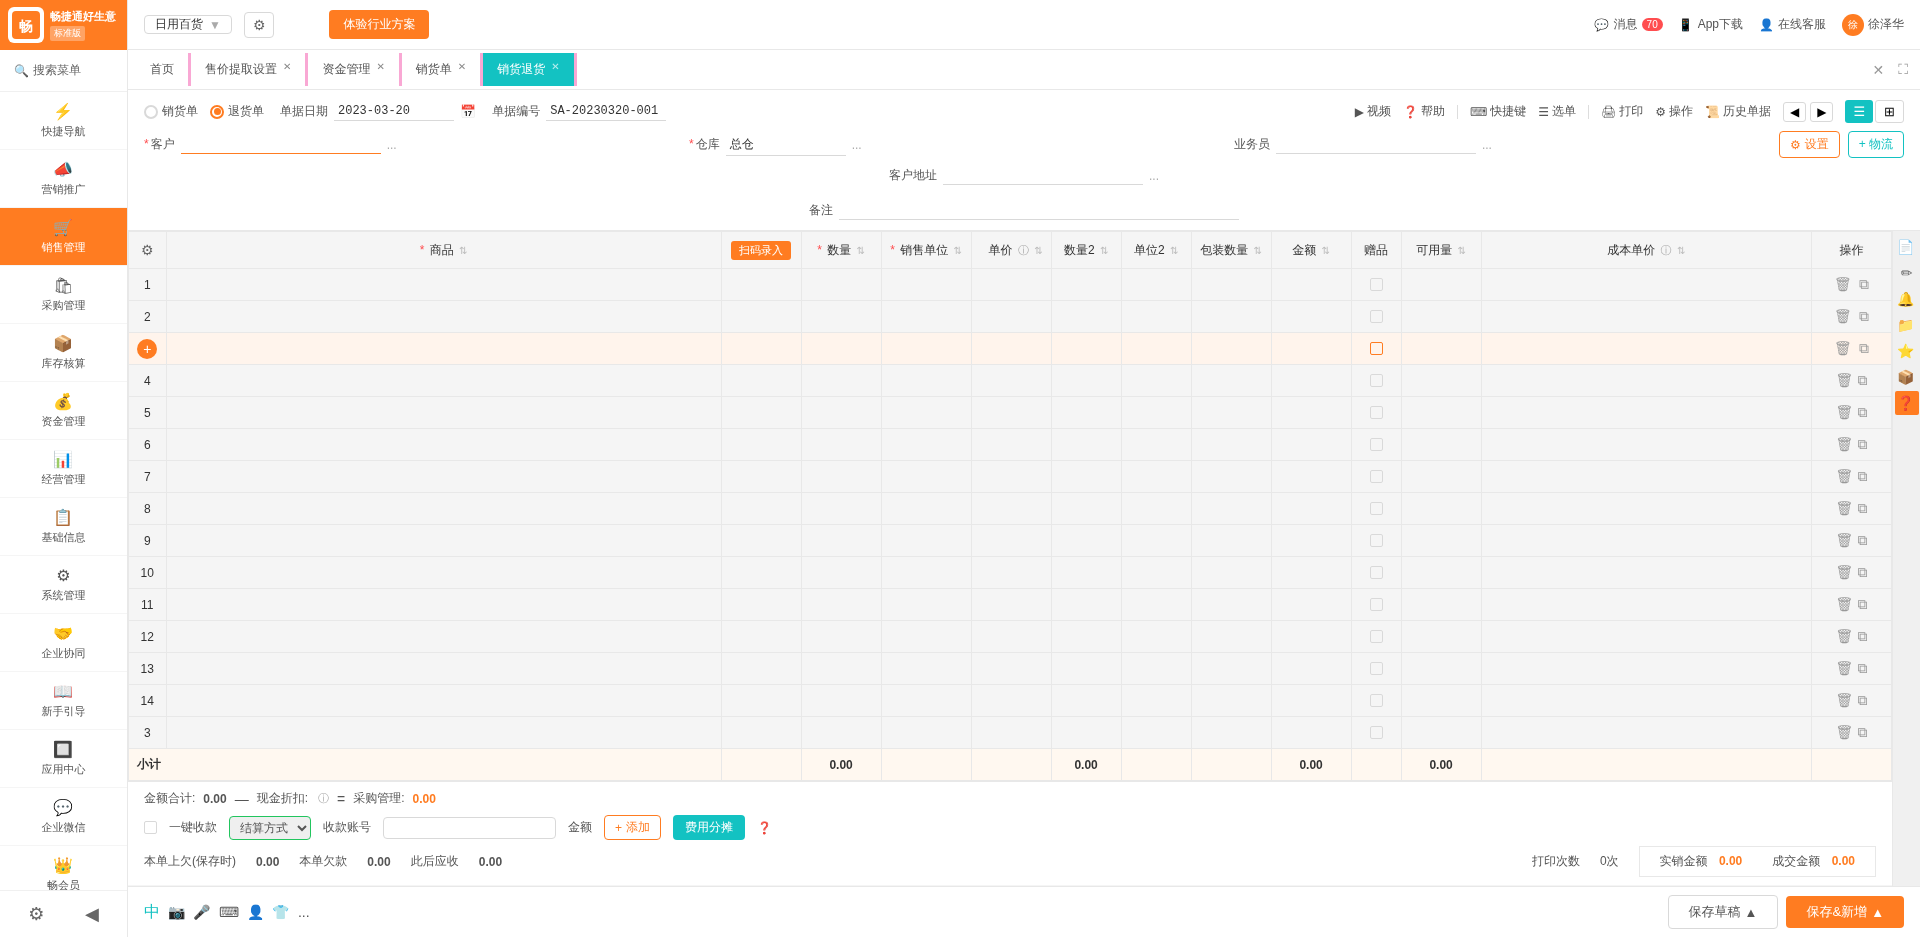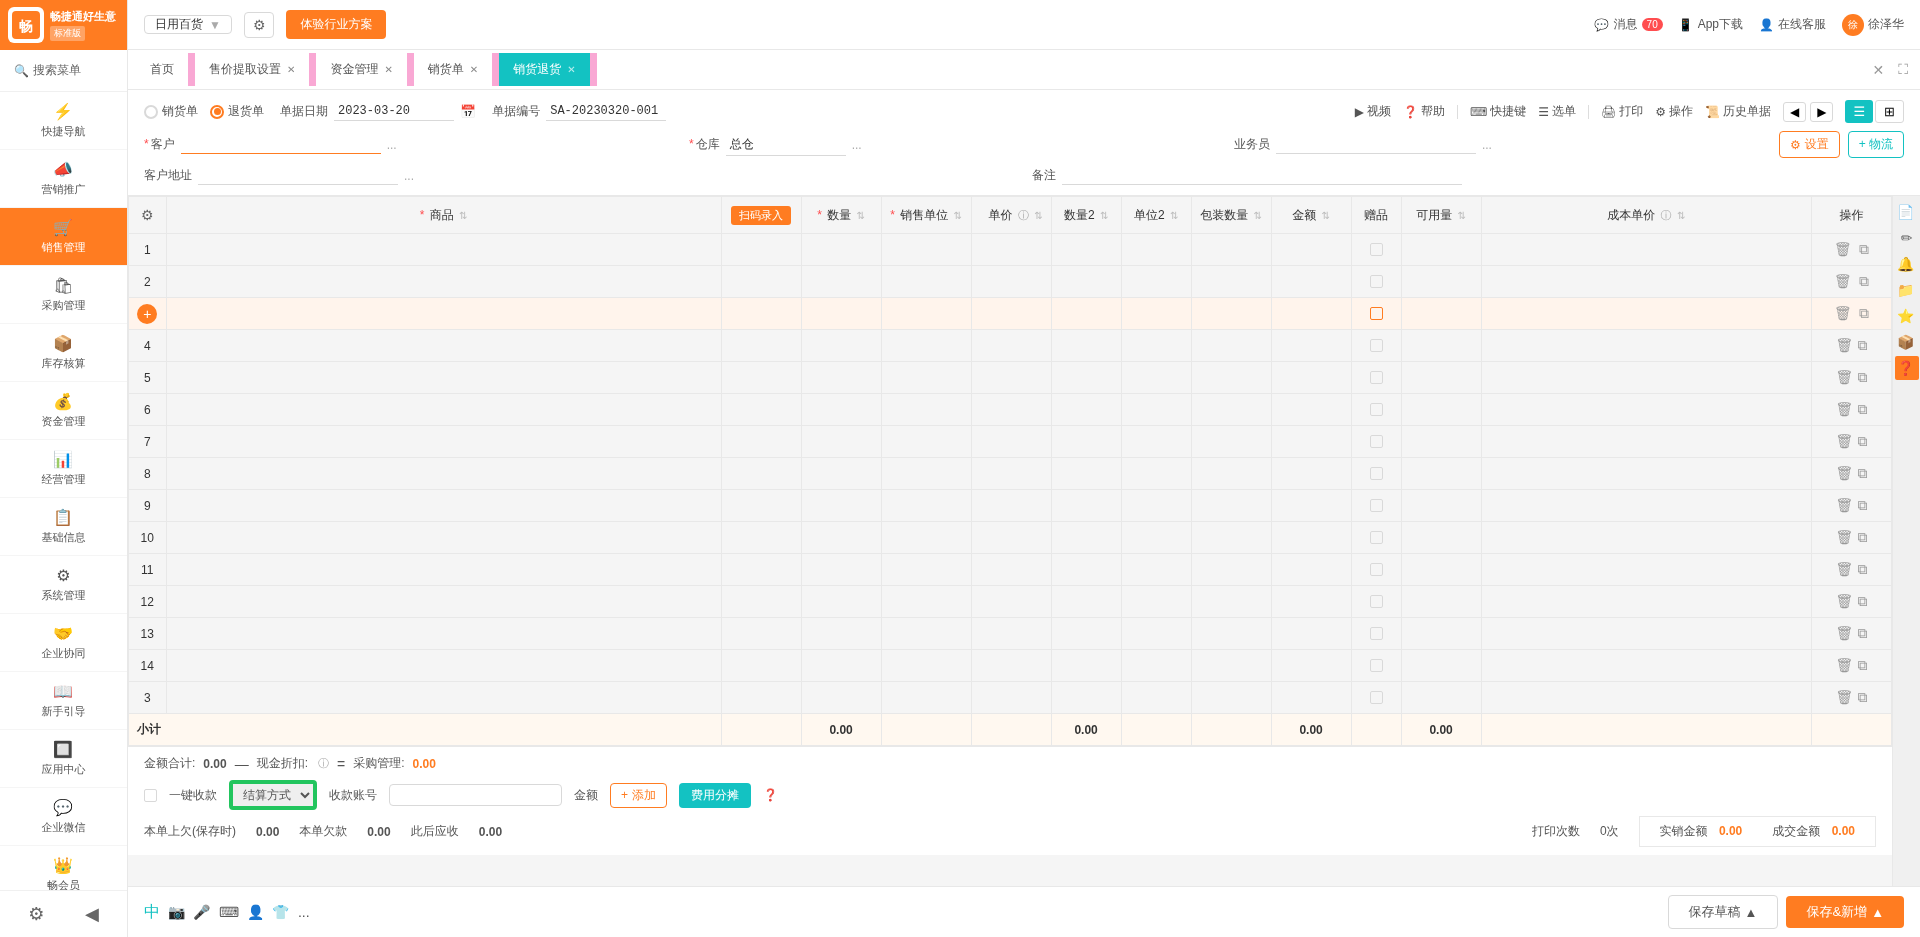--- a/index.html
+++ b/index.html
@@ -17,28 +17,28 @@
     .sidebar-bottom { margin-top: auto; border-top: 1px solid #f0f0f0; display: flex; align-items: center; justify-content: space-around; padding: 8px; }
     .sidebar-bottom-btn { background: none; border: none; cursor: pointer; color: #666; font-size: 18px; padding: 4px; }
 
     
     .main { flex: 1; display: flex; flex-direction: column; height: 937px; overflow: hidden; }
 
     
     .topbar { background: #fff; height: 50px; display: flex; align-items: center; padding: 0 16px; border-bottom: 1px solid #e8e8e8; gap: 12px; }
     .topbar-select { display: flex; align-items: center; gap: 6px; border: 1px solid #d9d9d9; border-radius: 4px; padding: 0 10px; cursor: pointer; font-size: 12px; color: #333; }
     .topbar-gear-btn { background: none; border: 1px solid #d9d9d9; border-radius: 4px; padding: 4px 8px; cursor: pointer; color: #666; font-size: 14px; }
-    .topbar-experience-btn { background: #ff7c21; color: #fff; border: none; border-radius: 4px; padding: 6px 14px; cursor: pointer; font-size: 12px; }
+    .topbar-experience-btn { background: #ff7c21; color: #fff; border: none; border-radius: 4px; padding: 6px 14px; cursor: pointer; font-size: 12px; margin-left: 43px; }
     .topbar-right { margin-left: auto; display: flex; align-items: center; gap: 16px; color: #555; font-size: 12px; }
     .topbar-right-item { display: flex; align-items: center; gap: 4px; cursor: pointer; }
     .notification-badge { background: #ff4d4f; color: #fff; border-radius: 10px; padding: 1px 5px; font-size: 10px; min-width: 18px; text-align: center; }
 
     
     .tabbar { background: #fff; display: flex; align-items: center; border-bottom: 1px solid #e8e8e8; padding: 0 8px; height: 40px; }
-    .tab { display: flex; align-items: center; gap: 6px; padding: 8px 14px; cursor: pointer; font-size: 12px; color: #555; border-right: 7px solid #f9a8d4; white-space: nowrap; }
+    .tab { display: flex; align-items: flex-start; gap: 6px; padding: 8px 14px; cursor: pointer; font-size: 12px; color: #555; border-right: 3px solid #f9a8d4; white-space: nowrap; }
     .tab.active { color: #fff; background: #13c2c2; border-radius: 0; }
     .tab-close { font-size: 10px; opacity: 0.7; }
     .tabbar-actions { margin-left: auto; display: flex; gap: 6px; }
     .tabbar-action-btn { background: none; border: none; cursor: pointer; color: #999; font-size: 14px; padding: 4px; }
 
     
     .form-area { background: #fff; padding: 10px 16px; border-bottom: 1px solid #e8e8e8; }
     .form-row { display: flex; align-items: center; gap: 16px; margin-bottom: 8px; }
     .radio-group { display: flex; align-items: center; gap: 12px; }
     .radio-item { display: flex; align-items: center; gap: 4px; cursor: pointer; font-size: 12px; color: #555; }
@@ -76,21 +76,21 @@
     .summary-row td { background: #fff8f0; font-weight: bold; }
 
     
     .bottom-bar { background: #fff; border-top: 1px solid #e8e8e8; padding: 8px 16px; }
     .bottom-row1 { display: flex; align-items: center; gap: 16px; margin-bottom: 8px; font-size: 12px; color: #555; }
     .bottom-formula { display: flex; align-items: center; gap: 8px; }
     .minus-icon { color: #555; font-size: 14px; }
     .equals-icon { color: #555; font-size: 14px; }
     .bottom-row2 { display: flex; align-items: center; gap: 12px; font-size: 12px; color: #555; }
     .bottom-checkbox { width: 13px; height: 13px; border: 1px solid #d9d9d9; border-radius: 2px; cursor: pointer; }
-    .bottom-select { border: 4px solid #22c55e; border-radius: 4px; padding: 3px 6px; font-size: 12px; color: #555; cursor: pointer; }
+    .bottom-select { border: 1px solid #22c55e; border-radius: 4px; padding: 3px 6px; font-size: 12px; color: #555; cursor: pointer; }
     .bottom-input { border: 1px solid #d9d9d9; border-radius: 4px; padding: 3px 8px; font-size: 12px; min-width: 60px; }
     .add-btn { background: none; border: 1px solid #ff7c21; color: #ff7c21; border-radius: 4px; padding: 3px 10px; font-size: 12px; cursor: pointer; display: flex; align-items: center; gap: 4px; }
     .fee-split-btn { background: #13c2c2; color: #fff; border: none; border-radius: 4px; padding: 4px 12px; font-size: 12px; cursor: pointer; }
     .question-icon { color: #aaa; cursor: pointer; font-size: 12px; }
     .bottom-row3 { display: flex; align-items: center; gap: 20px; font-size: 12px; color: #555; margin-top: 6px; }
 
     
     .footer { background: #fff; border-top: 1px solid #e8e8e8; padding: 8px 16px; display: flex; align-items: center; gap: 20px; font-size: 12px; color: #555; }
     .footer-right { margin-left: auto; display: flex; align-items: center; gap: 8px; }
     .save-draft-btn { background: #fff; border: 1px solid #d9d9d9; border-radius: 4px; padding: 7px 20px; font-size: 13px; cursor: pointer; color: #555; display: flex; align-items: center; gap: 4px; }
@@ -355,21 +355,21 @@
           <button class="form-right-btn orange">
             <span>⚙</span>
             <span>设置</span>
           </button>
           <button class="form-right-btn green">
             <span>+ 物流</span>
           </button>
         </div>
       </div>
 
-      <div style="display:flex;align-items:center;gap:16px;margin-top:8px;">
+      <div style="display:flex;align-items:center;gap:16px;margin-top:8px;flex-direction:column;">
         <div class="form-field-container">
           <span class="form-field-label">客户地址</span>
           <input class="form-field-input" type="text" style="min-width: 200px; border-bottom: 1px solid rgb(217, 217, 217);">
           <span class="form-field-dots">...</span>
         </div>
         <div class="form-field-container">
           <span class="form-field-label">备注</span>
           <input class="form-field-input" type="text" style="min-width: 400px; border-bottom: 1px solid rgb(217, 217, 217);">
         </div>
       </div>

